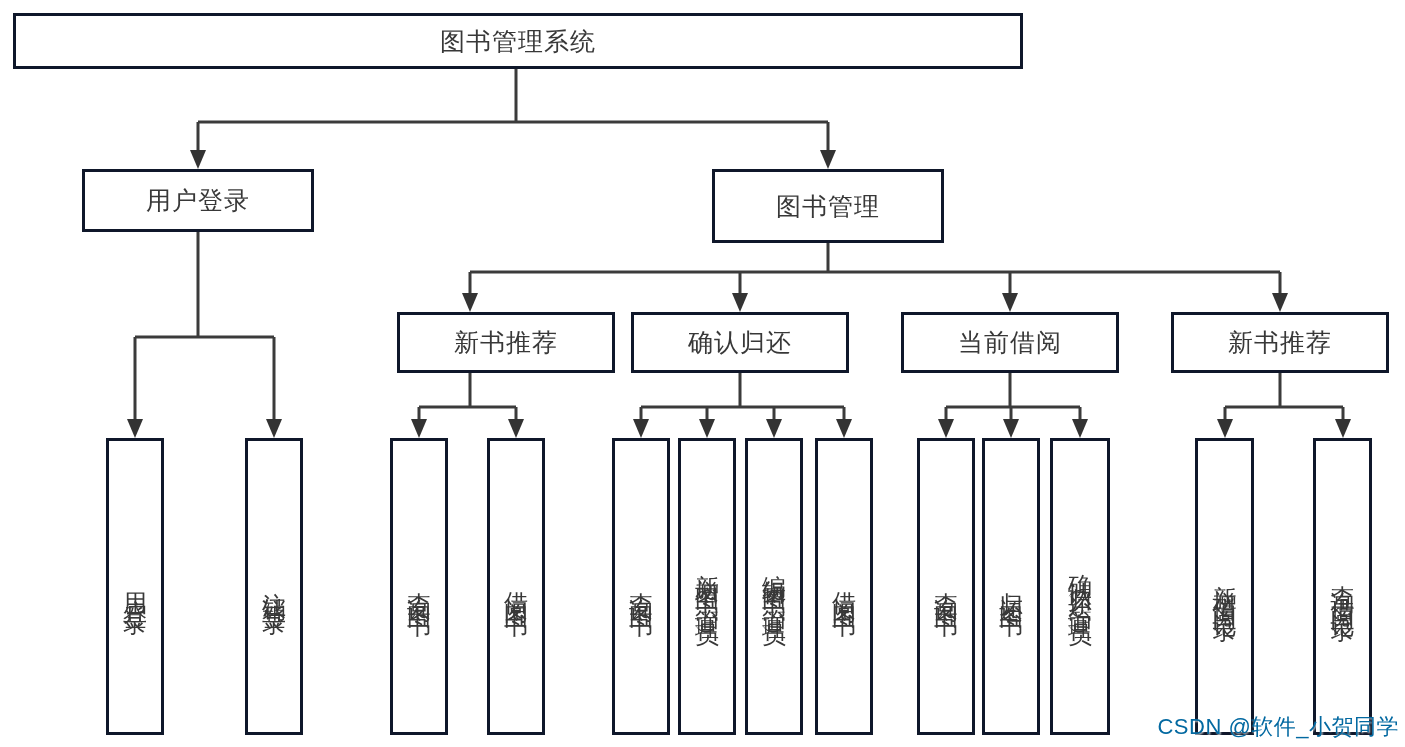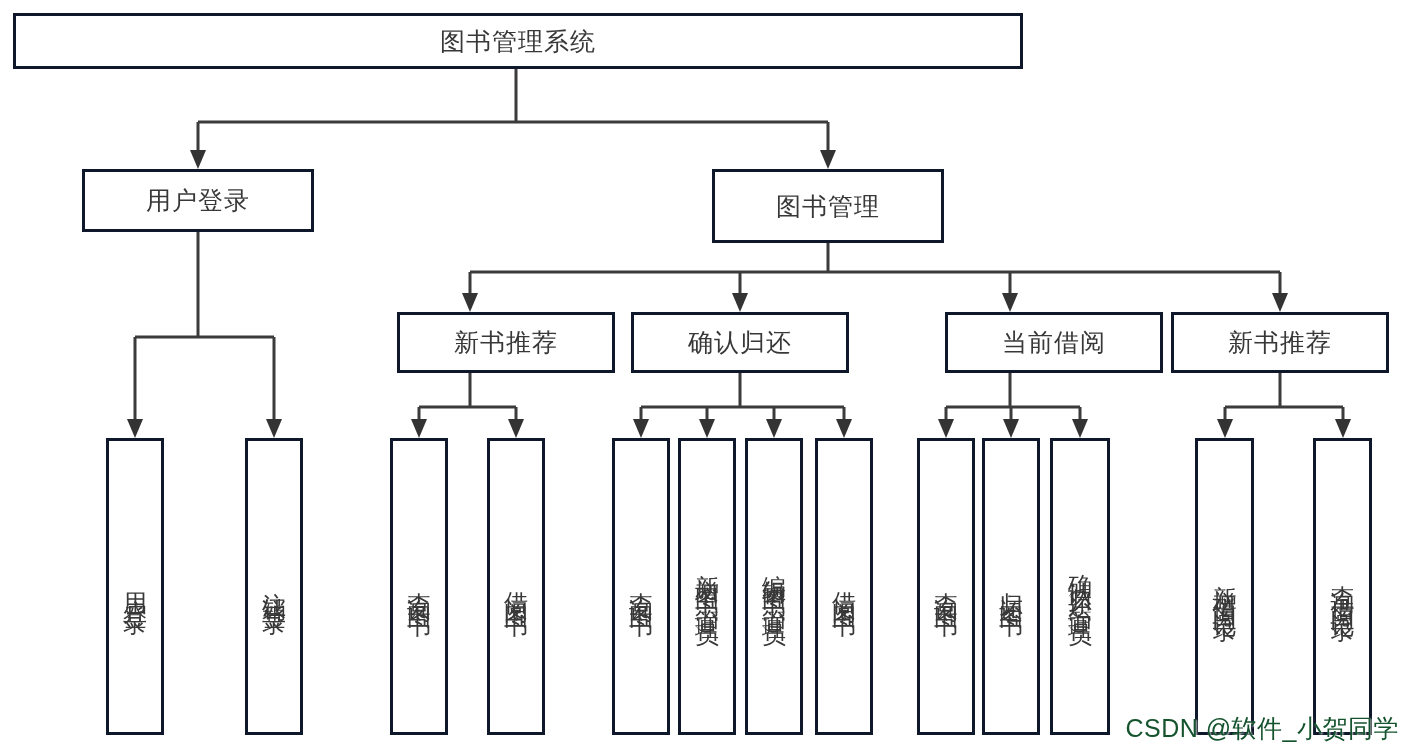--- a/index.html
+++ b/index.html
@@ -17,40 +17,40 @@
   .box.v span{
     writing-mode:vertical-rl;text-orientation:mixed;
     font-size:24px;letter-spacing:7px;line-height:1;white-space:nowrap;
   }
   
   #n-root{left:13px;top:13px;width:1010px;height:56px;}
   #n-user-login{left:82px;top:169px;width:232px;height:63px;}
   #n-book-mgmt{left:712px;top:169px;width:232px;height:74px;}
   #n-new-book{left:361px;top:312px;width:218px;height:61px;margin-left:36px;}
   #n-book-borrow{left:631px;top:312px;width:218px;height:61px;}
-  #n-cur-borrow{left:901px;top:312px;width:218px;height:61px;margin-left:44px;}
+  #n-cur-borrow{left:901px;top:312px;width:218px;height:61px;}
   #n-borrow-rec{left:1171px;top:312px;width:218px;height:61px;}
   
   .box.v{top:438px;height:297px;}
   #l-user-login{left:106px;width:58px;}
   #l-logout{left:245px;width:58px;}
   #l-nb-query{left:390px;width:58px;}
   #l-nb-borrow{left:487px;width:58px;}
   #l-bb-query{left:612px;width:58px;}
   #l-bb-add{left:678px;width:58px;}
   #l-bb-edit{left:745px;width:58px;}
   #l-bb-borrow{left:815px;width:58px;}
   #l-cb-query{left:917px;width:58px;}
   #l-cb-return{left:982px;width:58px;}
   #l-cb-confirm{left:1050px;width:60px;}
   #l-br-add{left:1195px;width:59px;}
   #l-br-query{left:1313px;width:59px;}
   .watermark{
     position:absolute;right:6px;top:712px;z-index:5;
-    font-size:25px;color:#14532d;letter-spacing:0.5px;white-space:nowrap;
+    font-size:22px;color:#0369a1;letter-spacing:0.5px;white-space:nowrap;
     text-shadow:1px 1px 2px rgba(255,255,255,0.85);
   }
 </style>
 </head>
 <body>
 
 <div class="canvas">
 
   <svg class="connectors" width="1405" height="747" viewBox="0 0 1405 747">
     <g stroke="#3b3b3b" stroke-width="3" fill="none">

